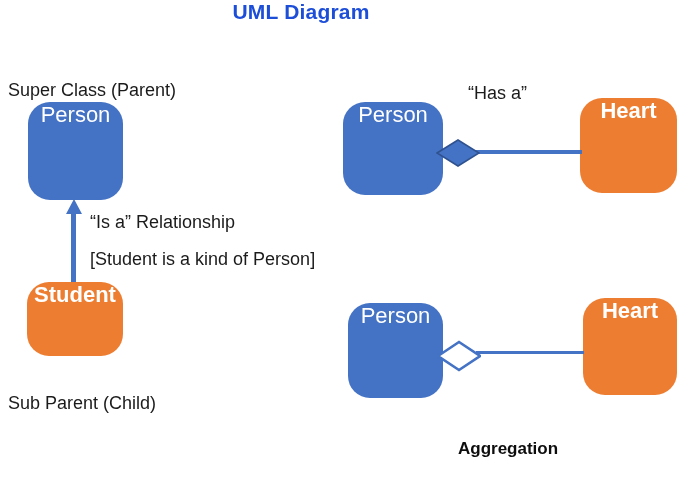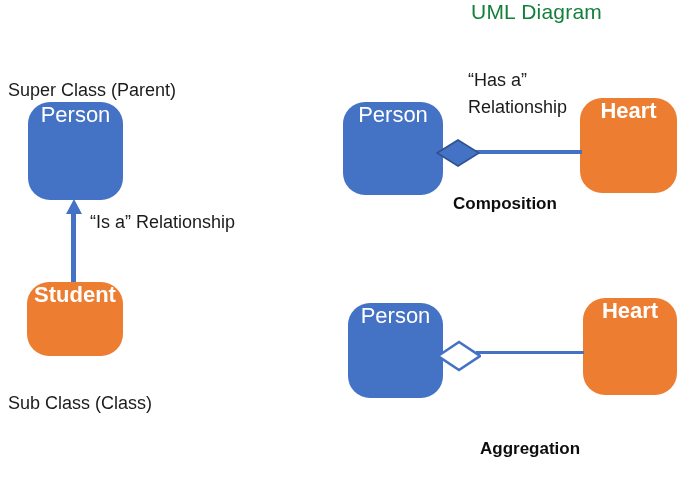--- a/index.html
+++ b/index.html
@@ -9,24 +9,24 @@
     width: 693px;
     height: 478px;
     background: #ffffff;
     overflow: hidden;
     color: #1b1b1b;
   }
   .title {
     position: absolute;
     left: 0; top: 7;
     width: 602px;
-    text-align: right;
+    text-align: center;
     font-size: 21px;
-    font-weight: normal;
-    color: #15803d;
+    font-weight: bold;
+    color: #1d4ed8;
     letter-spacing: 0.2px;
   }
   .uml-box {
     position: absolute;
     border-radius: 22px;
     display: flex;
     align-items: flex-start;
     justify-content: center;
     color: #ffffff;
     font-size: 22px;
@@ -41,21 +41,21 @@
     white-space: nowrap;
     line-height: 1.2;
   }
   .section-label {
     position: absolute;
     font-size: 17px;
     font-weight: bold;
     color: #0d0d0d;
     white-space: nowrap;
   }
-  .two-line { line-height: 27px; }
+  .two-line { line-height: 27px; margin-top: 13px; }
   .arrow-shaft {
     position: absolute;
     left: 71px; top: 212px;
     width: 5px; height: 70px;
     background: #4472C4;
     z-index: 2;
   }
   .arrow-head {
     position: absolute;
     left: 66px; top: 199px;
@@ -87,58 +87,57 @@
 
   <div class="uml-box blue" style="left:28px; top:102px; width:95px; height:98px;">
     <span>Person</span>
   </div>
 
   <div class="arrow-head"></div>
   <div class="arrow-shaft"></div>
 
   <div class="label" style="left:90px; top:212px;">“Is a” Relationship</div>
 
+  <div class="label" style="left:90px; top:249px;">[Student is a kind of Person]</div>
 
   <div class="uml-box orange" style="left:27px; top:282px; width:96px; height:74px;">
     <span>Student</span>
   </div>
 
-  <div class="label" style="left:8px; top:393px;">Sub Class (Class)</div>
+  <div class="label" style="left:8px; top:393px;">Sub Parent (Child)</div>
 
 
   <div class="label two-line" style="left:468px; top:67px;">
     <div>“Has a”</div>
-    <div>Relationship</div>
   </div>
 
   <div class="uml-box blue" style="left:343px; top:102px; width:100px; height:93px;">
     <span>Person</span>
   </div>
 
   <div class="connector line-comp"></div>
 
   <svg class="diamond-svg diamond-comp" width="44" height="30" viewBox="0 0 44 30">
     <polygon points="1,15 22,2 43,15 22,28" fill="#4472C4" stroke="#2F528F" stroke-width="1.5"></polygon>
   </svg>
 
   <div class="uml-box orange" style="left:580px; top:98px; width:97px; height:95px;">
     <span>Heart</span>
   </div>
 
-  <div class="section-label" style="left:453px; top:194px;">Composition</div>
 
   <div class="uml-box blue" style="left:348px; top:303px; width:95px; height:95px;">
     <span>Person</span>
   </div>
 
   <div class="connector line-agg"></div>
 
   <svg class="diamond-svg diamond-agg" width="44" height="32" viewBox="0 0 44 32">
     <polygon points="1,16 22,2 43,16 22,30" fill="#ffffff" stroke="#4472C4" stroke-width="2.6"></polygon>
   </svg>
 
   <div class="uml-box orange" style="left:583px; top:298px; width:94px; height:97px;">
     <span>Heart</span>
   </div>
 
-  <div class="section-label" style="left:480px; top:439px;">Aggregation</div>
+  <div class="section-label" style="left:458px; top:439px;">Aggregation</div>
 
 </div>
 
 </body></html>

